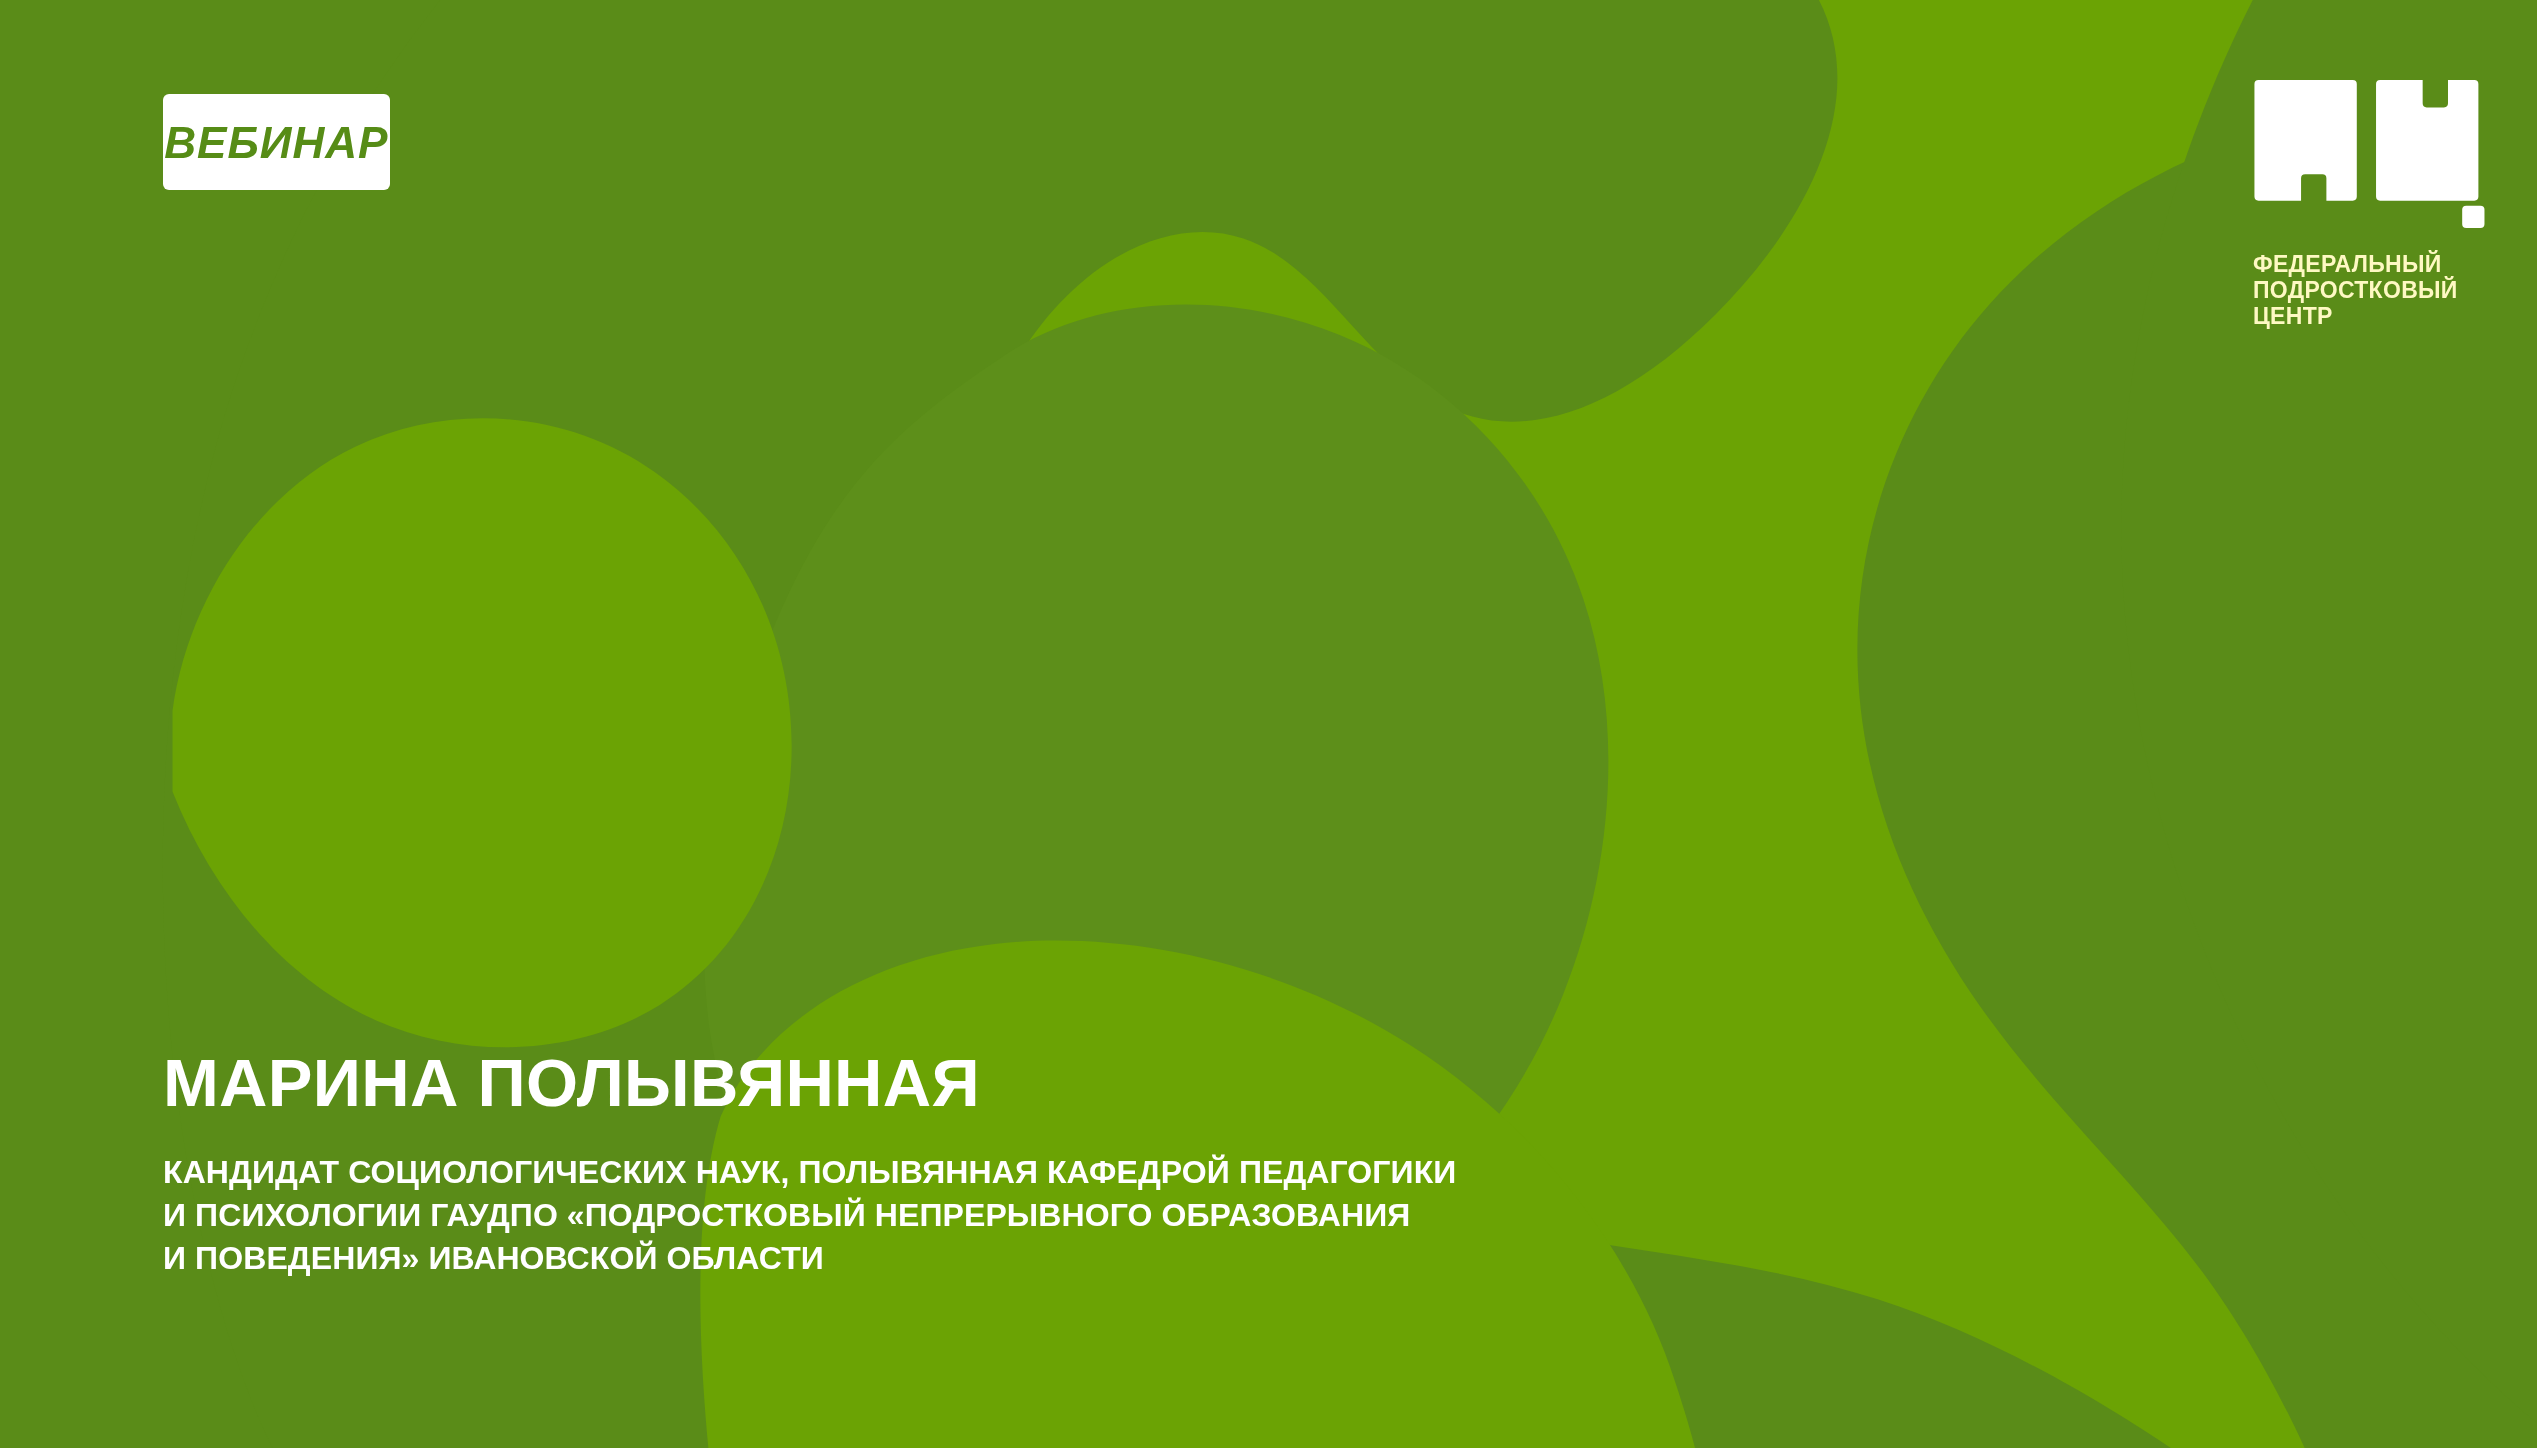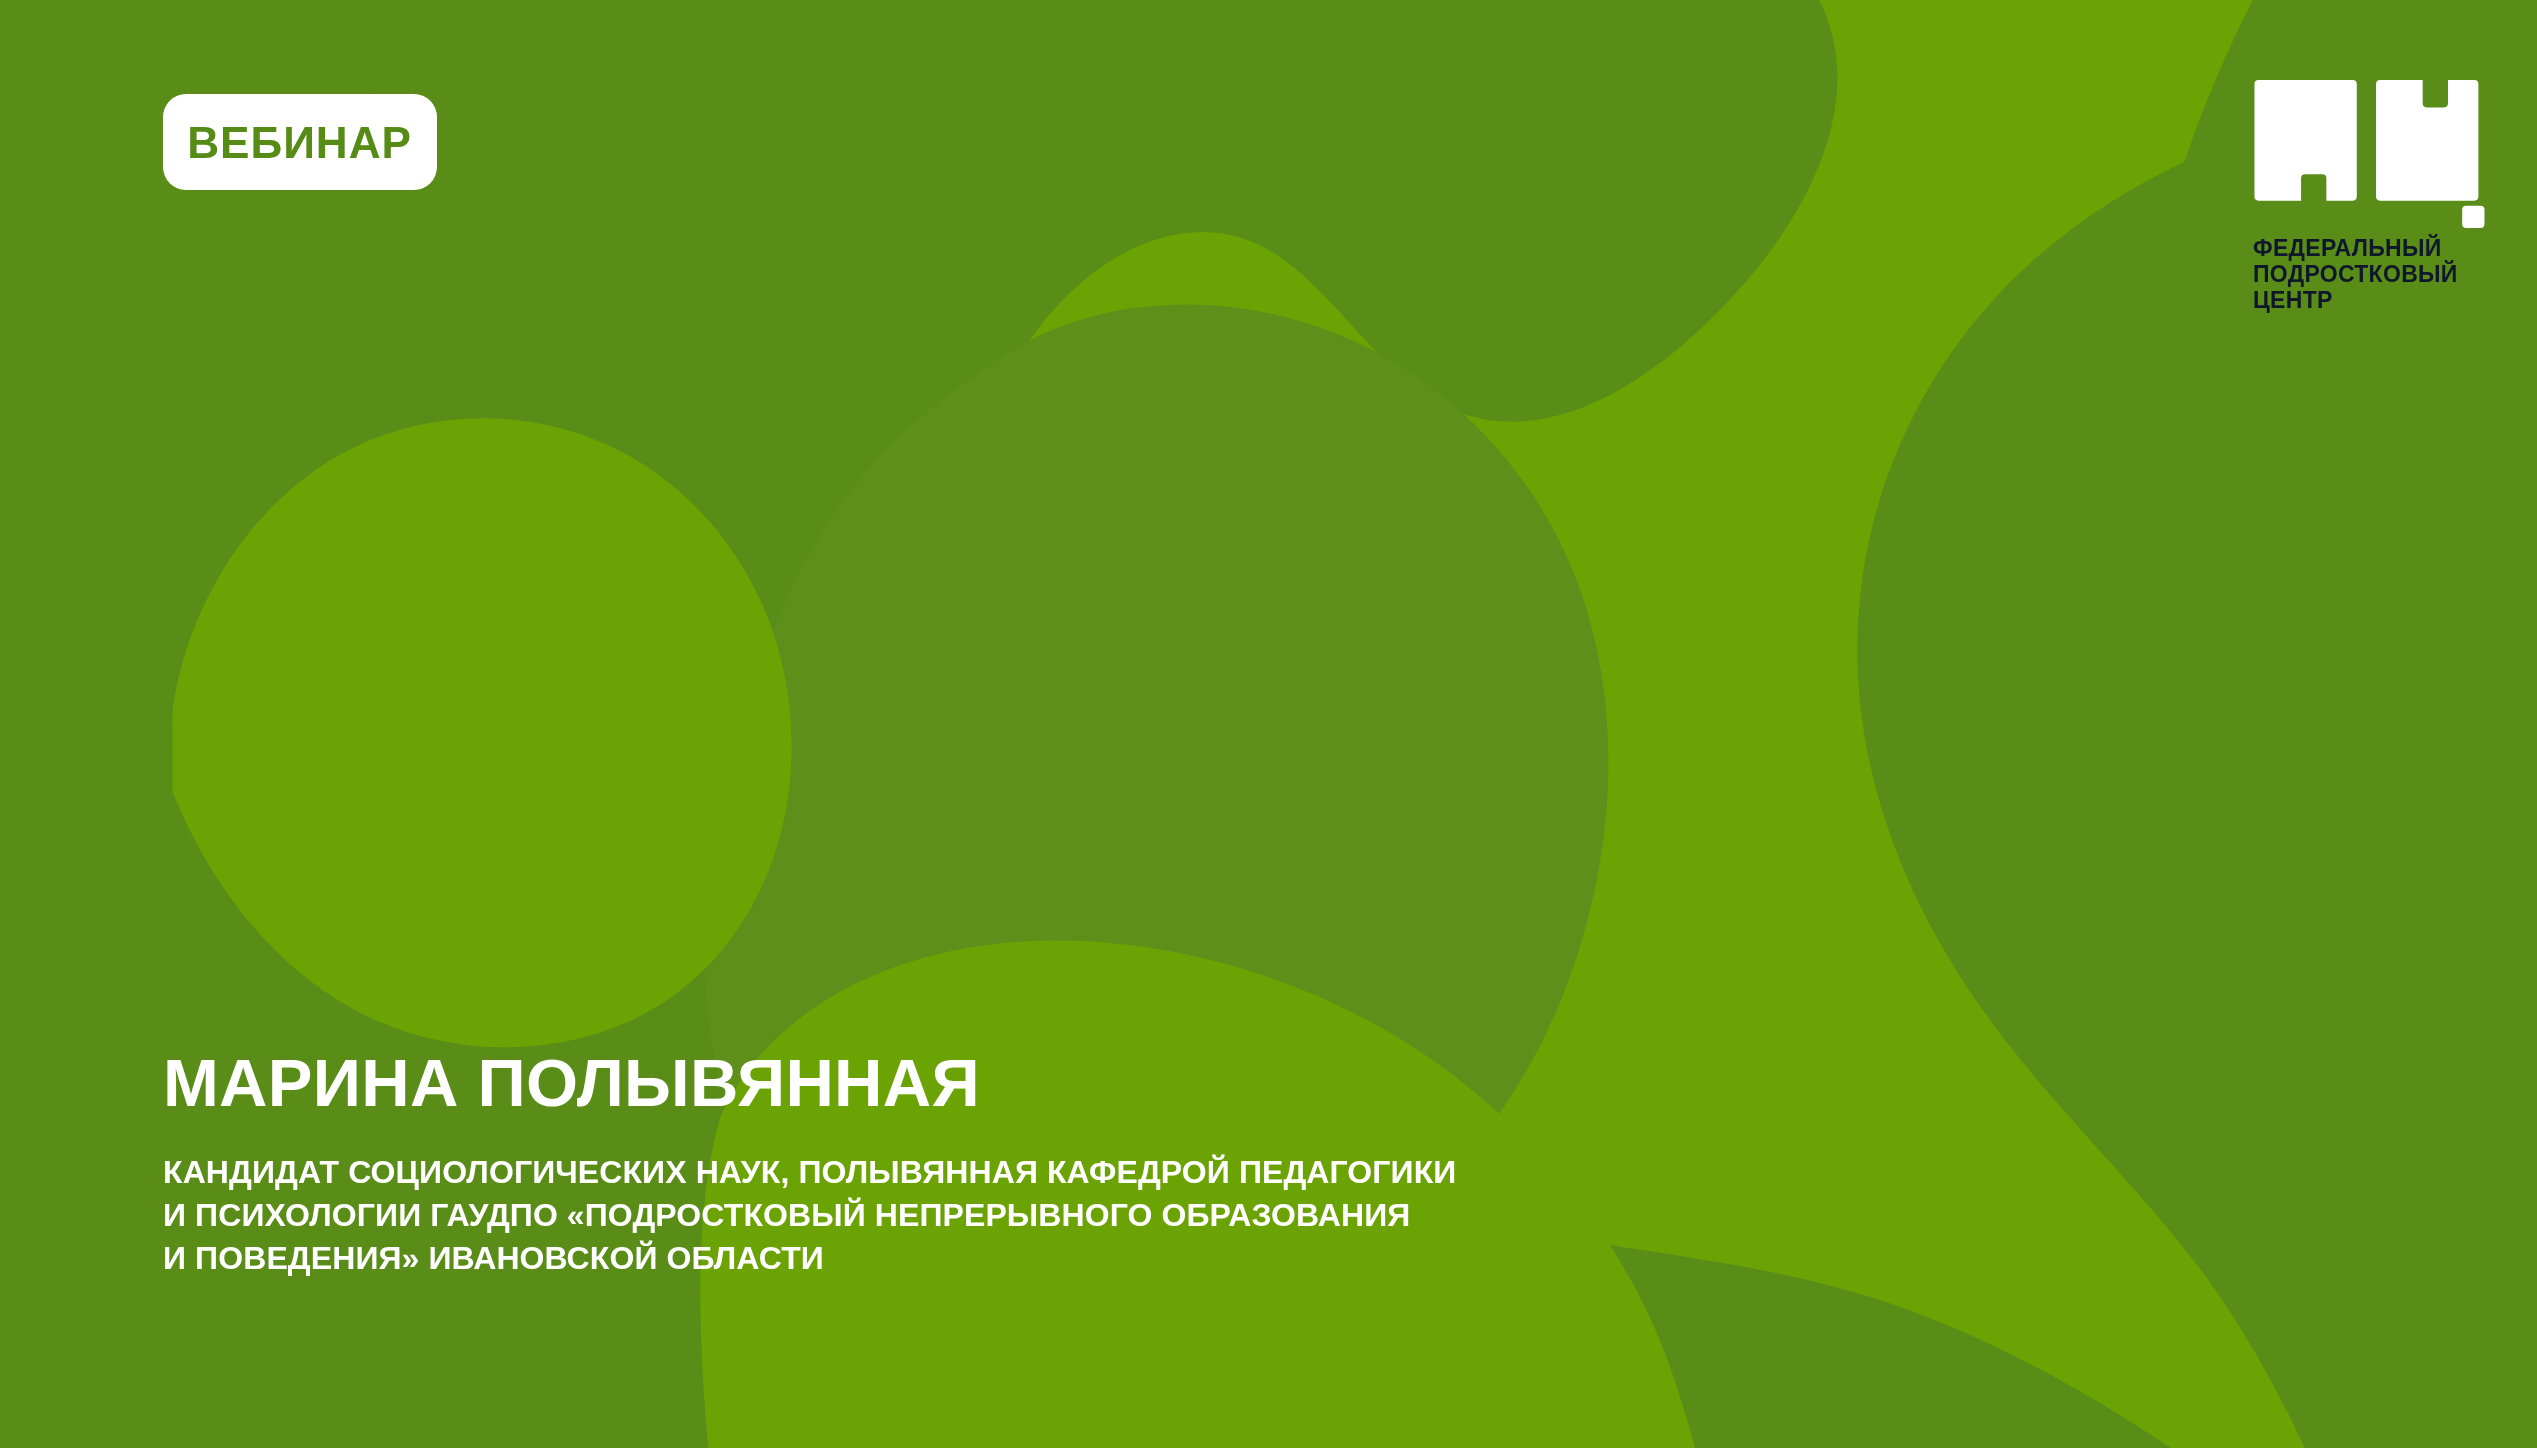--- a/index.html
+++ b/index.html
@@ -23,28 +23,29 @@
     width: 2578px;
     height: 1449px;
     display: block;
   }
 
   
   #webinar-badge {
     position: absolute;
     left: 163px;
     top: 94px;
-    width: 274px;
+    width: 227px;
     height: 96px;
     background: #ffffff;
-    border-radius: 23px;
+    border-radius: 6px;
     display: flex;
     align-items: center;
     justify-content: center;
     z-index: 30;
+    font-style: italic;
   }
   #webinar-badge .badge-label {
     color: #568c16;
     font-size: 45px;
     font-weight: 700;
     letter-spacing: 1px;
     line-height: 1;
     transform: scaleX(0.98);
   }
 
@@ -55,22 +56,22 @@
     top: 76px;
     z-index: 30;
     width: 239px;
   }
   #logo-mark {
     display: block;
     width: 239px;
     height: 152px;
   }
   #logo-text {
-    margin-top: 8px;
-    color: #0f172a;
+    margin-top: 24px;
+    color: #fef9c3;
     font-size: 23px;
     font-weight: 700;
     line-height: 1.12;
     letter-spacing: 0.3px;
     text-transform: uppercase;
   }
   #logo-text div { white-space: nowrap; }
 
   
   #title-block {

